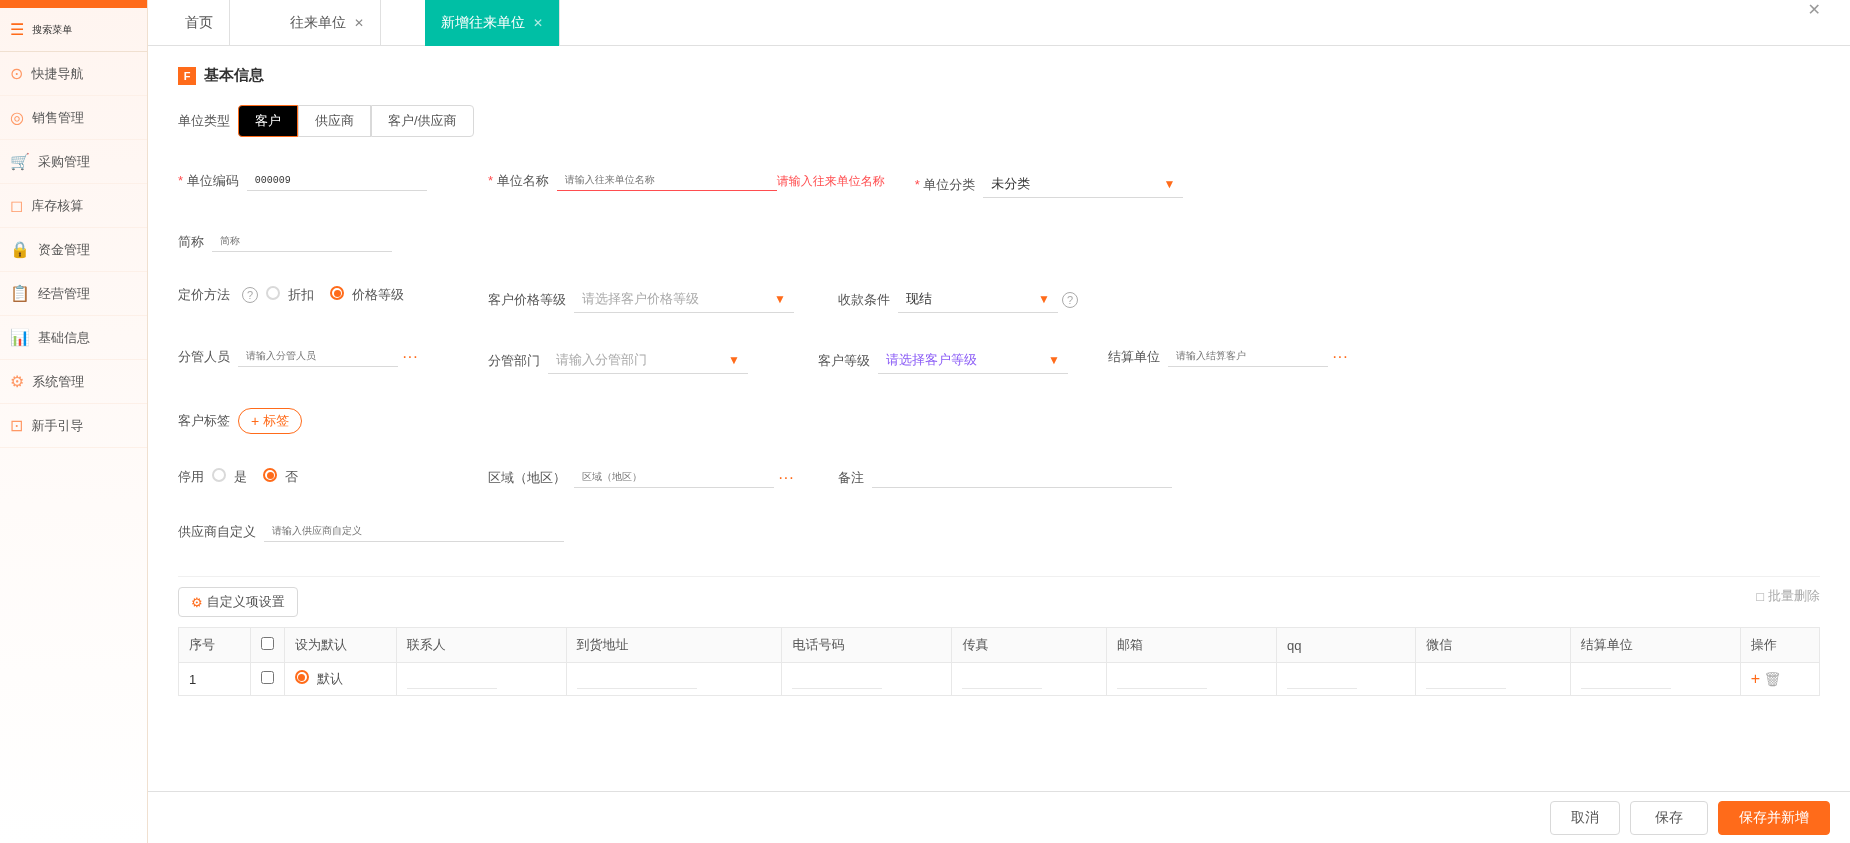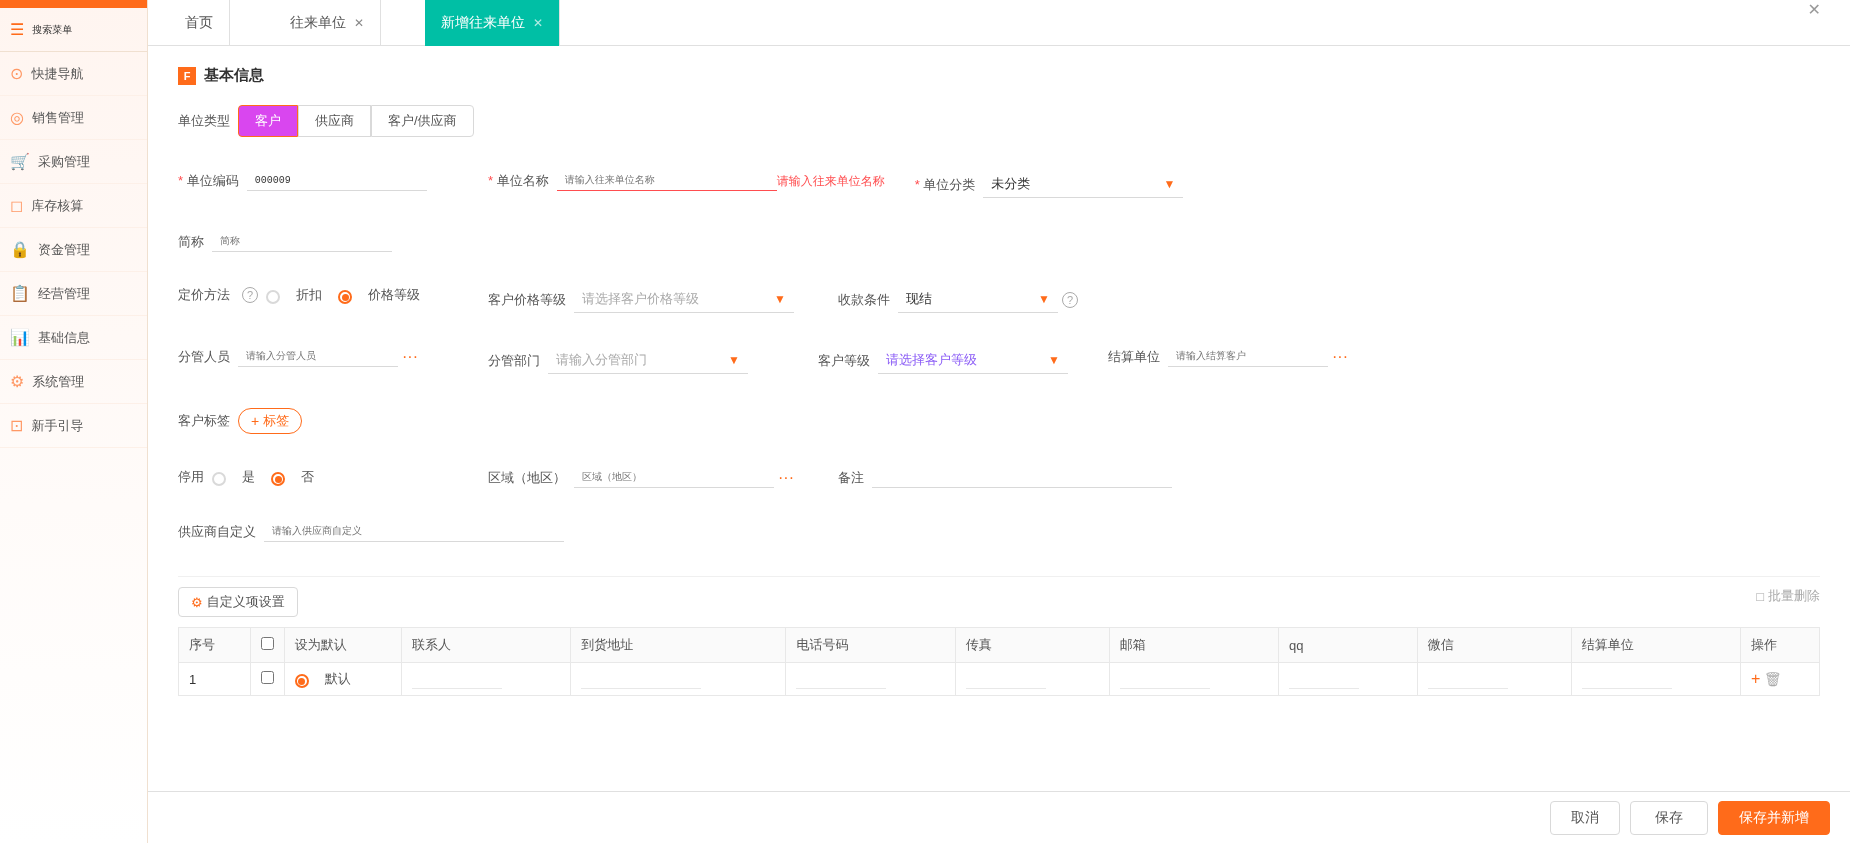--- a/index.html
+++ b/index.html
@@ -165,25 +165,25 @@
     .unit-btn {
       padding: 6px 16px;
       border: 1px solid #d9d9d9;
       background: #fff;
       cursor: pointer;
       font-size: 13px;
       color: #555;
     }
     .unit-btn:first-child { border-radius: 4px 0 0 4px; }
     .unit-btn:last-child { border-radius: 0 4px 4px 0; }
-    .unit-btn.active { background: #d946ef; color: #fff; border-color: #ff6b1a; }
+    .unit-btn.active { background: #000000; color: #fff; border-color: #ff6b1a; }
 
     
     .radio-group { display: flex; align-items: center; gap: 16px; }
-    .radio-item { display: flex; align-items: flex-end; gap: 16px; cursor: pointer; }
+    .radio-item { display: flex; align-items: flex-start; gap: 8px; cursor: pointer; }
     .radio-circle {
       width: 14px; height: 14px;
       border-radius: 50%;
       border: 2px solid #d9d9d9;
       display: flex; align-items: center; justify-content: center;
     }
     .radio-circle.checked { border-color: #ff6b1a; }
     .radio-circle.checked::after {
       content: '';
       width: 7px; height: 7px;

